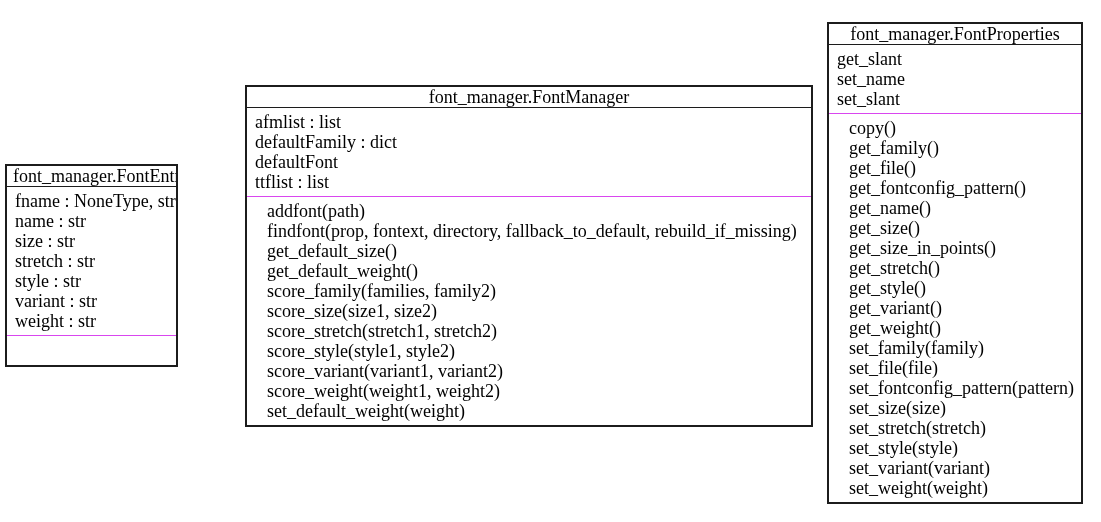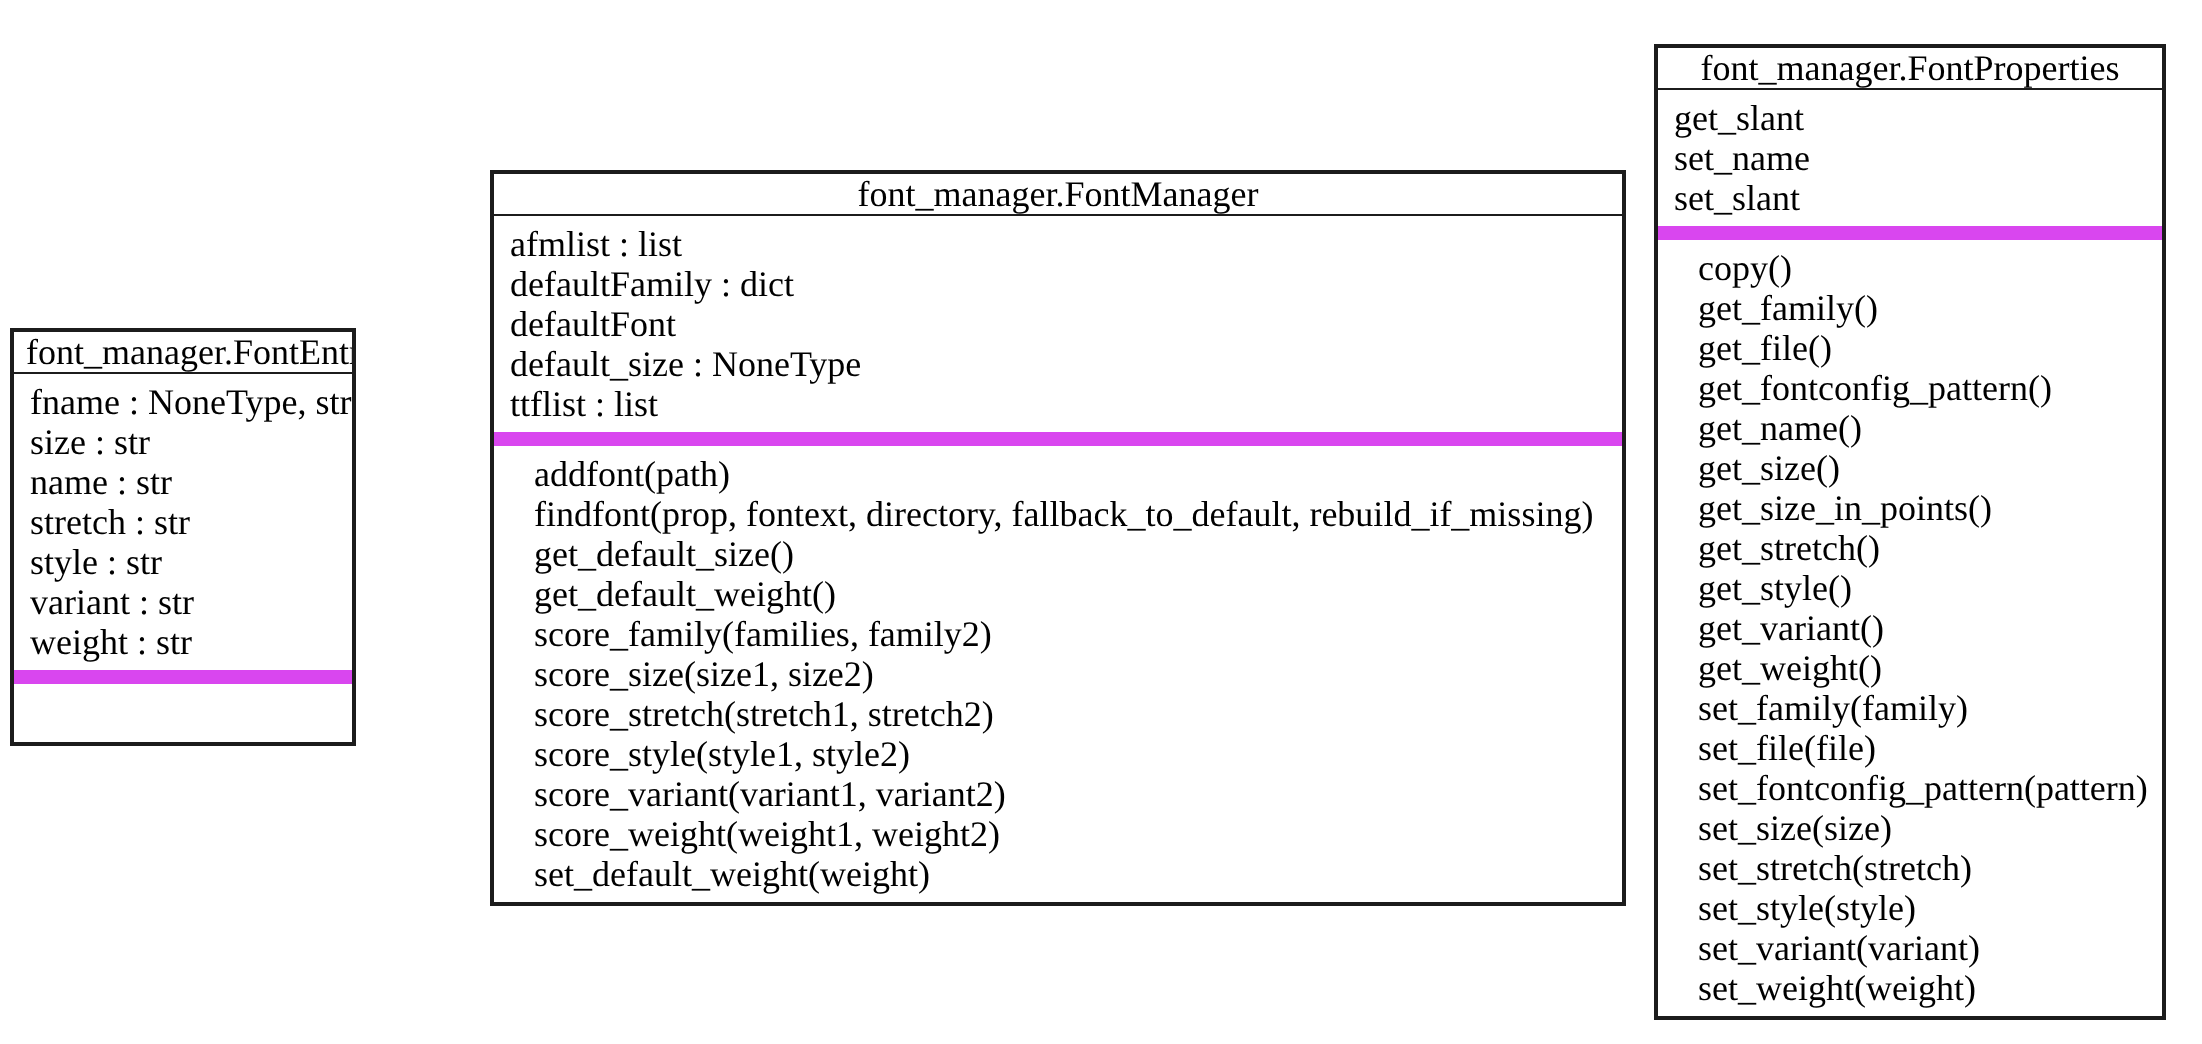--- a/index.html
+++ b/index.html
@@ -30,56 +30,55 @@
     white-space: nowrap;
     overflow: hidden;
   }
   .uml-section {
     font-size: 18px;
     line-height: 20px;
     padding: 4px 4px 4px 8px;
     min-height: 21px;
   }
   .uml-methods {
-    border-top: 7px solid #d946ef;
+    border-top: 1px solid #d946ef;
     padding-left: 20px;
   }
   .uml-line {
     white-space: nowrap;
   }
   .pos-entry   { left: 5px;   top: 164px; width: 173px; }
   .pos-manager { left: 245px; top: 85px;  width: 568px; }
   .pos-props   { left: 827px; top: 22px;  width: 256px; }
 </style>
 </head>
 <body>
 
 <div class="canvas">
 
   <div class="uml-class pos-entry">
     <div class="uml-title">font_manager.FontEntry</div>
     <div class="uml-section uml-attrs">
         <div class="uml-line">fname : NoneType, str</div>
+        <div class="uml-line">name : str</div>
         <div class="uml-line">size : str</div>
-        <div class="uml-line">name : str</div>
         <div class="uml-line">stretch : str</div>
         <div class="uml-line">style : str</div>
         <div class="uml-line">variant : str</div>
         <div class="uml-line">weight : str</div>
       </div>
     <div class="uml-section uml-methods"></div>
   </div>
 
   <div class="uml-class pos-manager">
     <div class="uml-title">font_manager.FontManager</div>
     <div class="uml-section uml-attrs">
         <div class="uml-line">afmlist : list</div>
         <div class="uml-line">defaultFamily : dict</div>
         <div class="uml-line">defaultFont</div>
-        <div class="uml-line">default_size : NoneType</div>
         <div class="uml-line">ttflist : list</div>
       </div>
     <div class="uml-section uml-methods">
         <div class="uml-line">addfont(path)</div>
         <div class="uml-line">findfont(prop, fontext, directory, fallback_to_default, rebuild_if_missing)</div>
         <div class="uml-line">get_default_size()</div>
         <div class="uml-line">get_default_weight()</div>
         <div class="uml-line">score_family(families, family2)</div>
         <div class="uml-line">score_size(size1, size2)</div>
         <div class="uml-line">score_stretch(stretch1, stretch2)</div>

